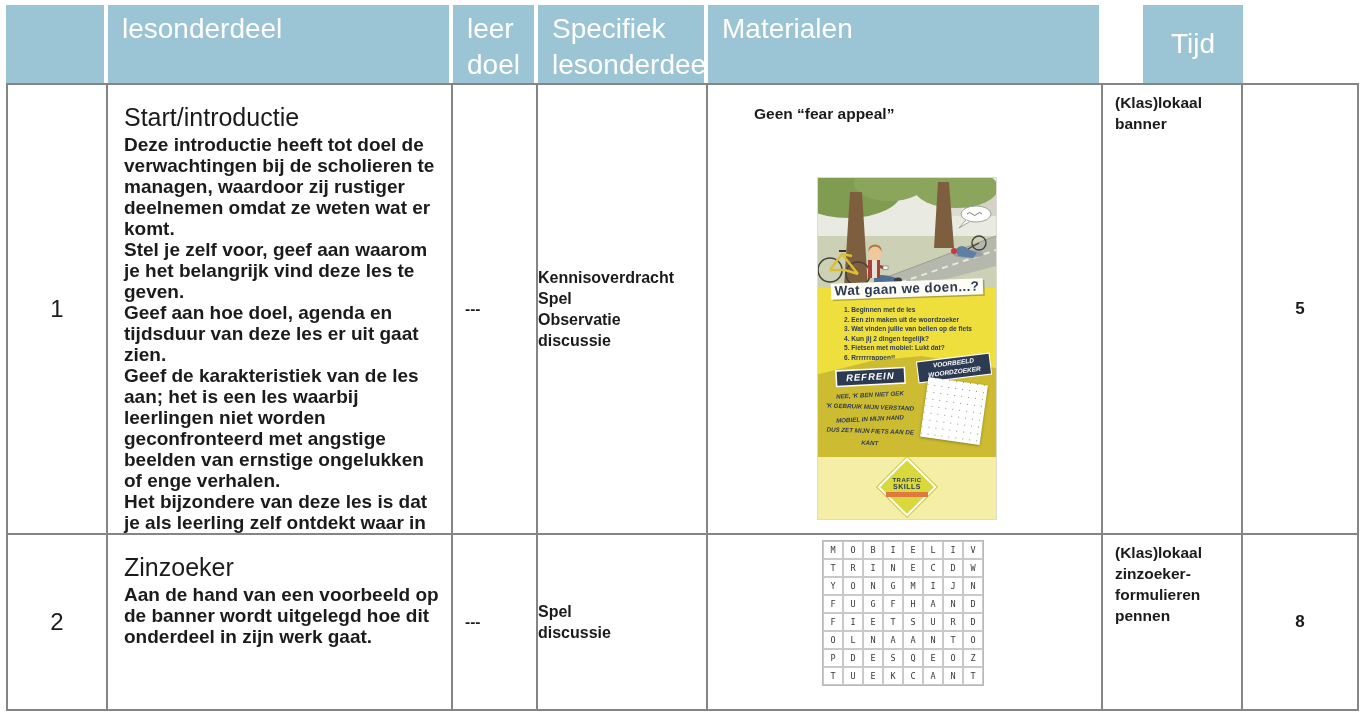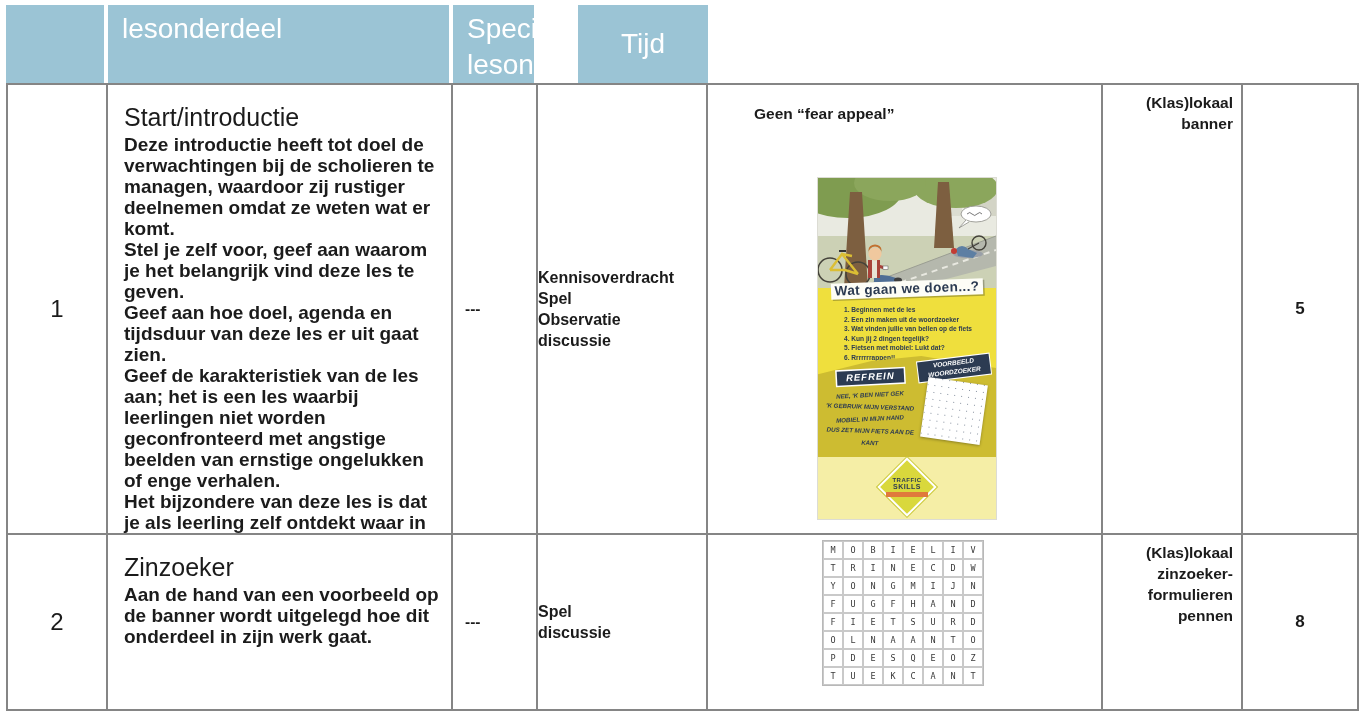--- a/index.html
+++ b/index.html
@@ -29,21 +29,21 @@
   .tr2 { flex:1; }
   .td { border-right:2px solid #858585; position:relative; box-sizing:border-box; overflow:hidden; }
   .td:last-child { border-right:none; }
 
   .td-num  { display:flex; align-items:center; justify-content:center; font-size:24px; }
   .td-les  { padding:8px 10px 0 16px; }
   .les-title { font-size:25px; font-weight:400; margin:10px 0 2px 0; line-height:1.15; }
   .les-desc  { font-size:19px; font-weight:bold; line-height:21px; white-space:pre-line; }
   .td-doel { display:flex; align-items:center; padding-left:12px; font-size:15.5px; font-weight:bold; }
   .td-did  { display:flex; align-items:center; font-size:16px; font-weight:bold; line-height:21px; white-space:pre-line; }
-  .td-mat  { padding:7px 8px 0 12px; font-size:15.5px; font-weight:bold; line-height:21px; white-space:pre-line;text-align:right; }
+  .td-mat  { padding:7px 8px 0 12px; font-size:15.5px; font-weight:bold; line-height:21px; white-space:pre-line; }
   .td-tijd { display:flex; align-items:center; justify-content:center; font-size:17px; font-weight:600; }
   .spec-note { position:absolute; left:14px; top:20px; font-size:15.5px; font-weight:bold;margin-left:32px; }
 
   
   .poster { position:absolute; left:110px; top:93px; width:178px; height:341px;
             background:#efdf3d; box-shadow:0 0 0 1px #dcdcd4; overflow:hidden; }
   .p-scene { position:absolute; top:0; left:0; width:178px; height:110px; display:block; }
   .p-title { position:absolute; top:101px; left:0; width:100%; text-align:center; transform:rotate(-2deg); }
   .p-title span { display:inline-block; background:#fdfdf6; color:#2c3b52; font-weight:bold;
                   font-size:13.5px; padding:0 4px 1px; letter-spacing:.4px;
@@ -84,21 +84,23 @@
 </style>
 </head>
 <body>
 
 <div class="doc">
   <div class="tbl">
 
     <div class="thead">
       <div class="th"></div>
       <div class="th">lesonderdeel</div>
+      <div class="th">leer doel</div>
       <div class="th">Specifiek lesonderdeel</div>
+      <div class="th break">Materialen</div>
       <div class="th center">Tijd</div>
     </div>
 
     <div class="tbody">
 
       <div class="tr tr1">
         <div class="td td-num">1</div>
         <div class="td td-les">
           <div class="les-title">Start/introductie</div>
           <div class="les-desc">Deze introductie heeft tot doel de verwachtingen bij de scholieren te managen, waardoor zij rustiger deelnemen omdat ze weten wat er komt.

